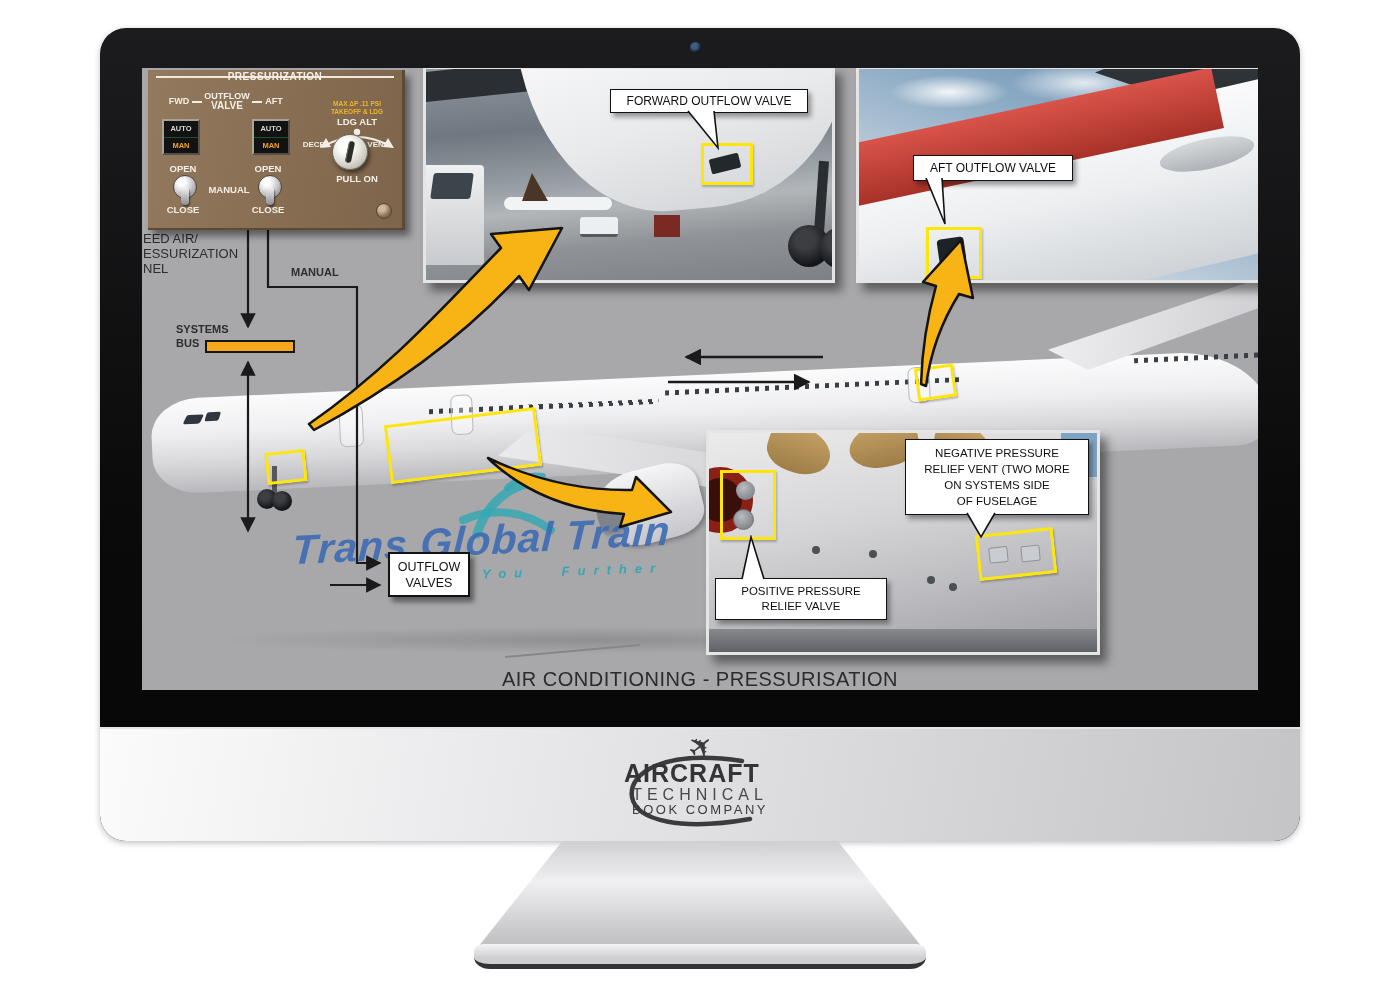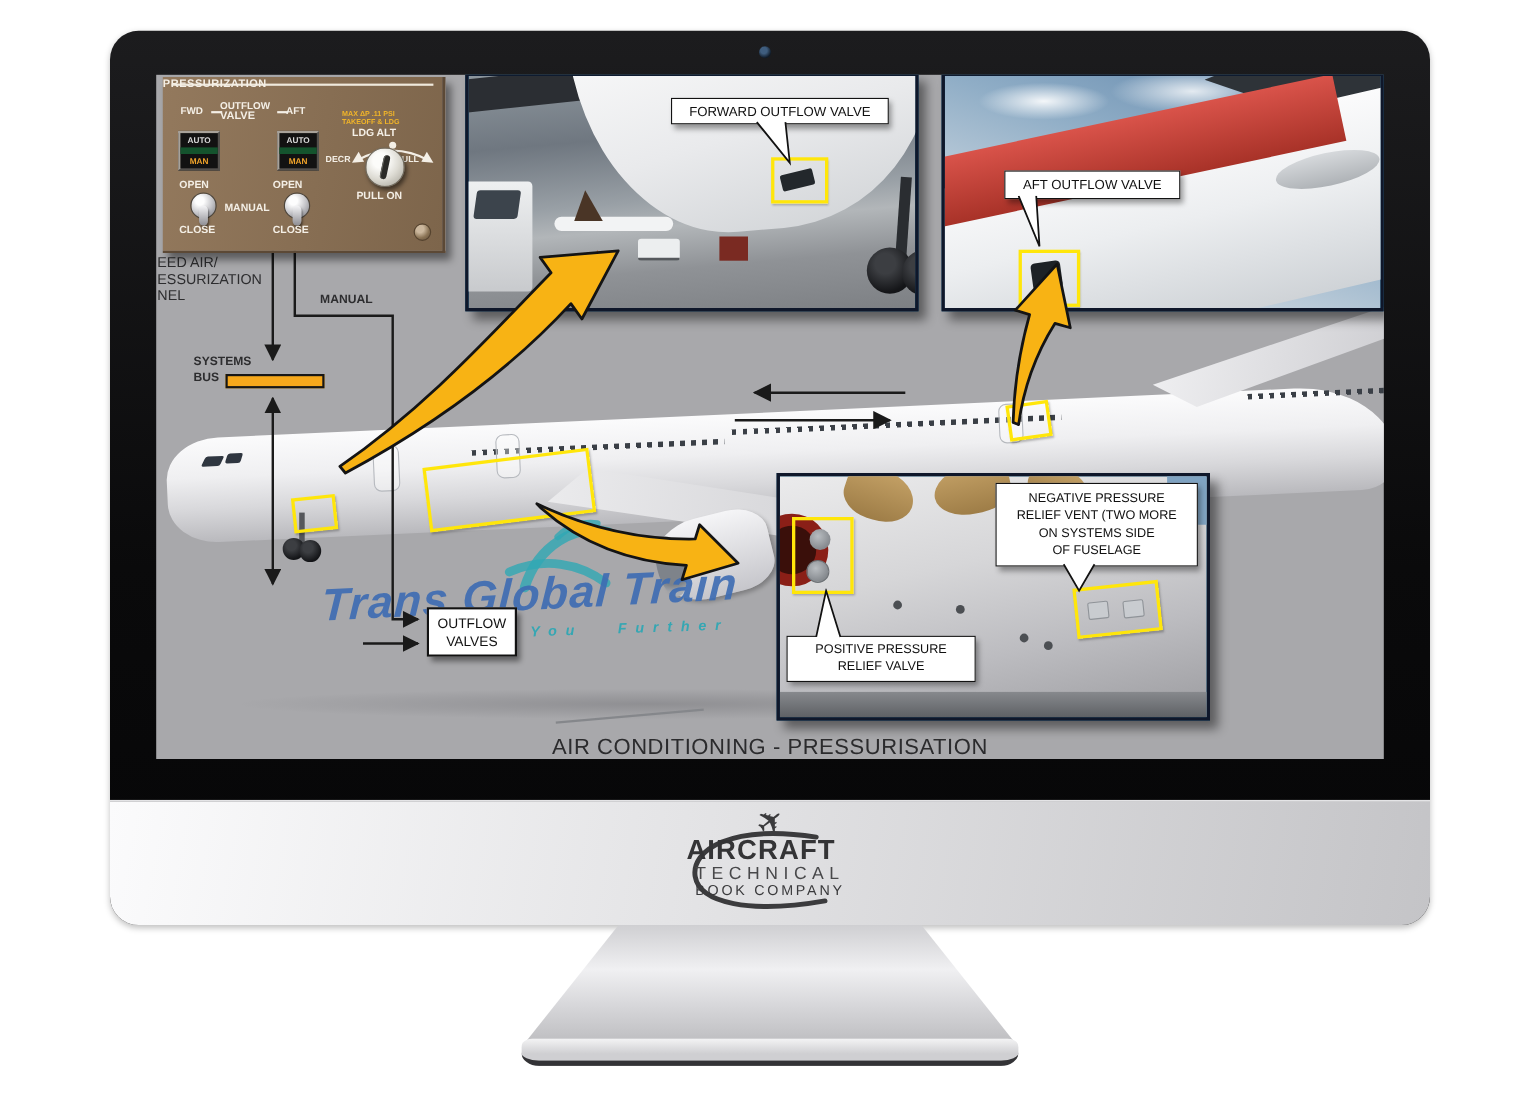--- a/index.html
+++ b/index.html
@@ -30,29 +30,29 @@
   .brand-t2{font-size:16px;letter-spacing:5px;color:#48484a;line-height:17px;}
   .brand-t3{font-weight:normal;font-size:13px;letter-spacing:2.5px;color:#3a3a3c;line-height:14px;}
   .plane-glyph{font-size:30px;color:#3a3a3c;display:inline-block;transform:rotate(-38deg);}
   
   .label{color:#2d2d2f;}
   .whitebox{background:#fff;border:2px solid #121212;box-shadow:4px 5px 5px rgba(0,0,0,.45);
     text-align:center;color:#111;}
   .callout{background:#fff;border:1.6px solid #121212;box-shadow:3px 4px 5px rgba(0,0,0,.38);
     text-align:center;color:#101010;display:flex;align-items:center;justify-content:center;}
   .hl{border:3.5px solid #FFE60A;box-shadow:1px 2px 2px rgba(0,0,0,.25);}
-  .photo{border:3px solid #0f172a;box-shadow:7px 8px 9px rgba(0,0,0,.45);overflow:hidden;background:#0c4a6e;}
+  .photo{border:3px solid #e5e5e5;box-shadow:7px 8px 9px rgba(0,0,0,.45);overflow:hidden;background:#f0abfc;}
   
   .panel{background:linear-gradient(100deg,#93795d 0%,#876e53 55%,#7d654b 100%);
     box-shadow:5px 6px 7px rgba(0,0,0,.45);border-right:3px solid #5c4936;border-bottom:2px solid #5c4936;}
-  .ptxt{color:#f4efe6;font-weight:bold;text-align:left;}
+  .ptxt{color:#f4efe6;font-weight:bold;text-align:center;}
   .amber{color:#f0b429;}
   .sel-btn{background:#121212;border:2px outset #a8a29a;display:flex;flex-direction:column;}
   .sel-btn div{flex:1;display:flex;align-items:center;justify-content:center;font-size:7.5px;font-weight:bold;}
-  .sel-auto{color:#d8d8d8;border-bottom:6px solid #14532d;}
+  .sel-auto{color:#d8d8d8;border-bottom:1px solid #14532d;}
   .sel-man{color:#f0a32a;}
   .tbase{width:22px;height:22px;border-radius:50%;border:1px solid #4e463c;
     background:radial-gradient(circle at 35% 30%,#fdfdfd 0 18%,#c4c4c8 55%,#74747a 100%);}
   .lever{position:absolute;left:8px;top:12px;width:8px;height:18px;border-radius:4px;
     background:linear-gradient(180deg,#f4f4f6,#8d8d93);box-shadow:1px 2px 2px rgba(0,0,0,.5);}
   .knob{width:34px;height:34px;border-radius:50%;border:1px solid #6f6a5f;
     background:radial-gradient(circle at 38% 32%,#fcfcfa 0 22%,#dcdad2 55%,#a19e93 100%);
     box-shadow:2px 3px 4px rgba(0,0,0,.5);}
   .knob-slot{position:absolute;left:14px;top:6px;width:6px;height:22px;border-radius:3px;
     background:#2b2b28;transform:rotate(12deg);box-shadow:inset 1px 0 0 #6a6a64;}
@@ -185,21 +185,21 @@
         <div class="abs ptxt amber pre" style="left:163px;top:30px;width:92px;font-size:6.5px;line-height:8px;">MAX ΔP .11 PSI
 TAKEOFF &amp; LDG</div>
         <div class="abs ptxt" style="left:172px;top:46px;width:74px;font-size:9.5px;">LDG ALT</div>
         <svg class="abs" style="left:168px;top:56px;" width="82" height="24" viewBox="0 0 82 24">
           <path d="M8,20 Q41,2 74,20" fill="none" stroke="#f4efe6" stroke-width="2"></path>
           <path d="M10,12 L4,22 L15,21 z" fill="#f4efe6"></path>
           <path d="M72,12 L78,22 L67,21 z" fill="#f4efe6"></path>
           <circle cx="41" cy="6" r="3.2" fill="#f4efe6"></circle>
         </svg>
         <div class="abs ptxt" style="left:148px;top:70px;width:36px;font-size:8px;">DECR</div>
-        <div class="abs ptxt" style="left:212px;top:70px;width:36px;font-size:8px;">PULL</div>
+        <div class="abs ptxt" style="left:212px;top:70px;width:36px;font-size:8px;">VENT</div>
         <div class="abs knob" style="left:184px;top:64px;">
           <div class="knob-slot"></div>
         </div>
         <div class="abs ptxt" style="left:176px;top:103px;width:66px;font-size:9.5px;">PULL ON</div>
         <div class="abs screw" style="left:228px;top:133px;"></div>
       </div>
 
       <div class="abs photo" style="left:423px;top:66px;width:406px;height:211px;">
         <div class="abs" style="inset:0;
              background:linear-gradient(175deg,#8e979e 0%,#6f7780 28%,#99a0a6 52%,#b2b6b9 62%,#8f9296 78%,#7d8084 100%);"></div>
@@ -221,21 +221,21 @@
           <div class="abs" style="left:6px;top:10px;width:30px;height:15px;background:#23282c;transform:rotate(-14deg);border-radius:2px;"></div>
         </div>
         <div class="abs callout" style="left:184px;top:20px;width:196px;height:22px;font-size:12px;">
           <span>FORWARD OUTFLOW VALVE</span>
         </div>
         <svg class="abs" style="left:258px;top:41px;" width="40" height="42" viewBox="0 0 40 42">
           <path d="M4,1 L34,38 L30,1" fill="#fff" stroke="#121212" stroke-width="1.6"></path>
         </svg>
       </div>
 
-      <div class="abs photo" style="left:856px;top:66px;width:396px;height:211px;">
+      <div class="abs photo" style="left:856px;top:66px;width:396px;height:211px;padding-left:45px;">
         <div class="abs" style="inset:0;
              background:linear-gradient(200deg,#5c82a8 0%,#8fadc6 40%,#c9d5df 75%,#dde4ea 100%);"></div>
         <div class="abs" style="left:30px;top:6px;width:120px;height:34px;border-radius:50%;background:radial-gradient(rgba(255,255,255,.9),transparent 70%);"></div>
         <div class="abs" style="left:150px;top:-6px;width:150px;height:40px;border-radius:50%;background:radial-gradient(rgba(255,255,255,.8),transparent 70%);"></div>
         <div class="abs" style="left:236px;top:-6px;width:170px;height:96px;clip-path:polygon(0 10%,100% 70%,100% 0,14% 0);background:#2e3338;"></div>
         <div class="abs" style="left:-70px;top:56px;width:560px;height:170px;transform:rotate(-13deg);
                     background:linear-gradient(180deg,#fbfbfc 0%,#eceef0 45%,#cfd3d7 100%);border-radius:30px;">
           <div class="abs" style="left:-10px;top:-26px;width:460px;height:62px;transform:rotate(1deg);
                       background:linear-gradient(180deg,#d9534a,#a83228);"></div>
         </div>

